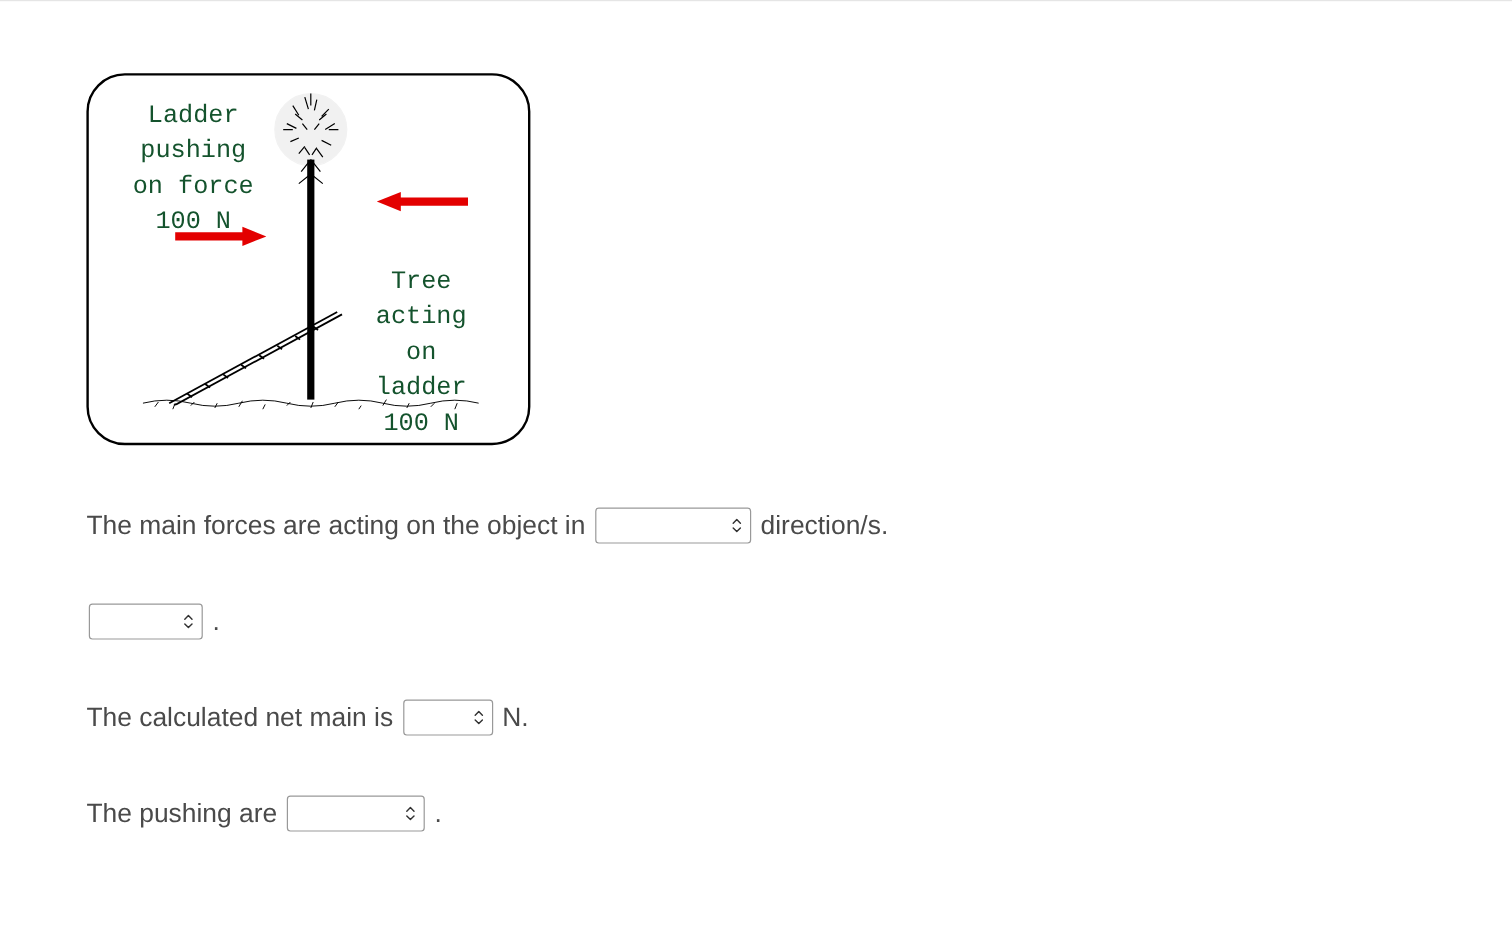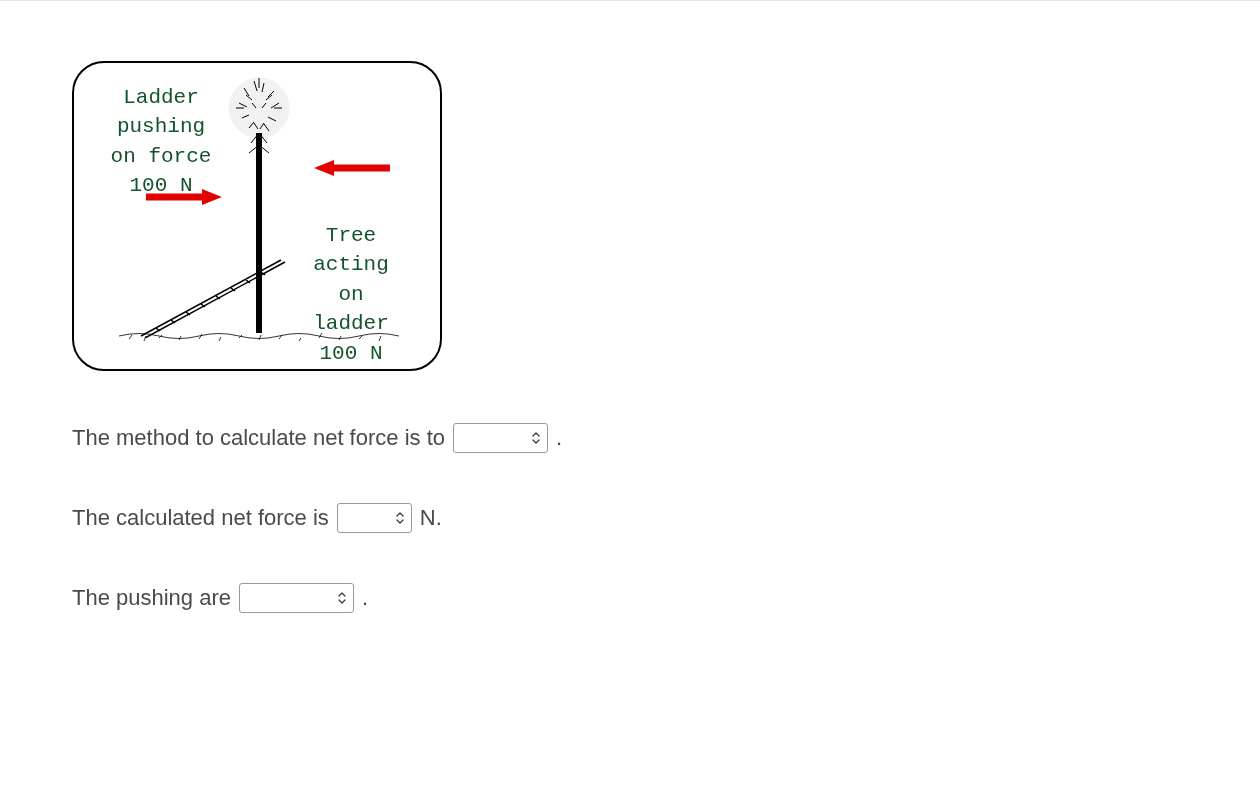--- a/index.html
+++ b/index.html
@@ -174,33 +174,41 @@
       <polygon points="58,2 78,10 58,18" fill="#e30000"></polygon>
     </svg>
 
     <svg class="arrow-svg arrow-left" viewBox="0 0 78 20">
       <line x1="18" y1="10" x2="76" y2="10" stroke="#e30000" stroke-width="7"></line>
       <polygon points="20,2 0,10 20,18" fill="#e30000"></polygon>
     </svg>
 
   </div>
 
-
-  <div class="question-line">
-    <span class="question-text">The method to calculate net force is to</span>
+  <div class="question-line">
+    <span class="question-text">The main forces are acting on the object in</span>
+    <span class="select-box w130">
+      <svg class="stepper-icon" viewBox="0 0 10 14">
+        <path d="M2 5 L5 2 L8 5 M2 9 L5 12 L8 9" stroke="#333" stroke-width="1.2" fill="none" stroke-linecap="round" stroke-linejoin="round"></path>
+      </svg>
+    </span>
+    <span class="question-text">direction/s.</span>
+  </div>
+
+  <div class="question-line">
     <span class="select-box w95">
       <svg class="stepper-icon" viewBox="0 0 10 14">
         <path d="M2 5 L5 2 L8 5 M2 9 L5 12 L8 9" stroke="#333" stroke-width="1.2" fill="none" stroke-linecap="round" stroke-linejoin="round"></path>
       </svg>
     </span>
     <span class="question-text">.</span>
   </div>
 
   <div class="question-line">
-    <span class="question-text">The calculated net force is</span>
+    <span class="question-text">The calculated net main is</span>
     <span class="select-box w75">
       <svg class="stepper-icon" viewBox="0 0 10 14">
         <path d="M2 5 L5 2 L8 5 M2 9 L5 12 L8 9" stroke="#333" stroke-width="1.2" fill="none" stroke-linecap="round" stroke-linejoin="round"></path>
       </svg>
     </span>
     <span class="question-text">N.</span>
   </div>
 
   <div class="question-line">
     <span class="question-text">The pushing are</span>

